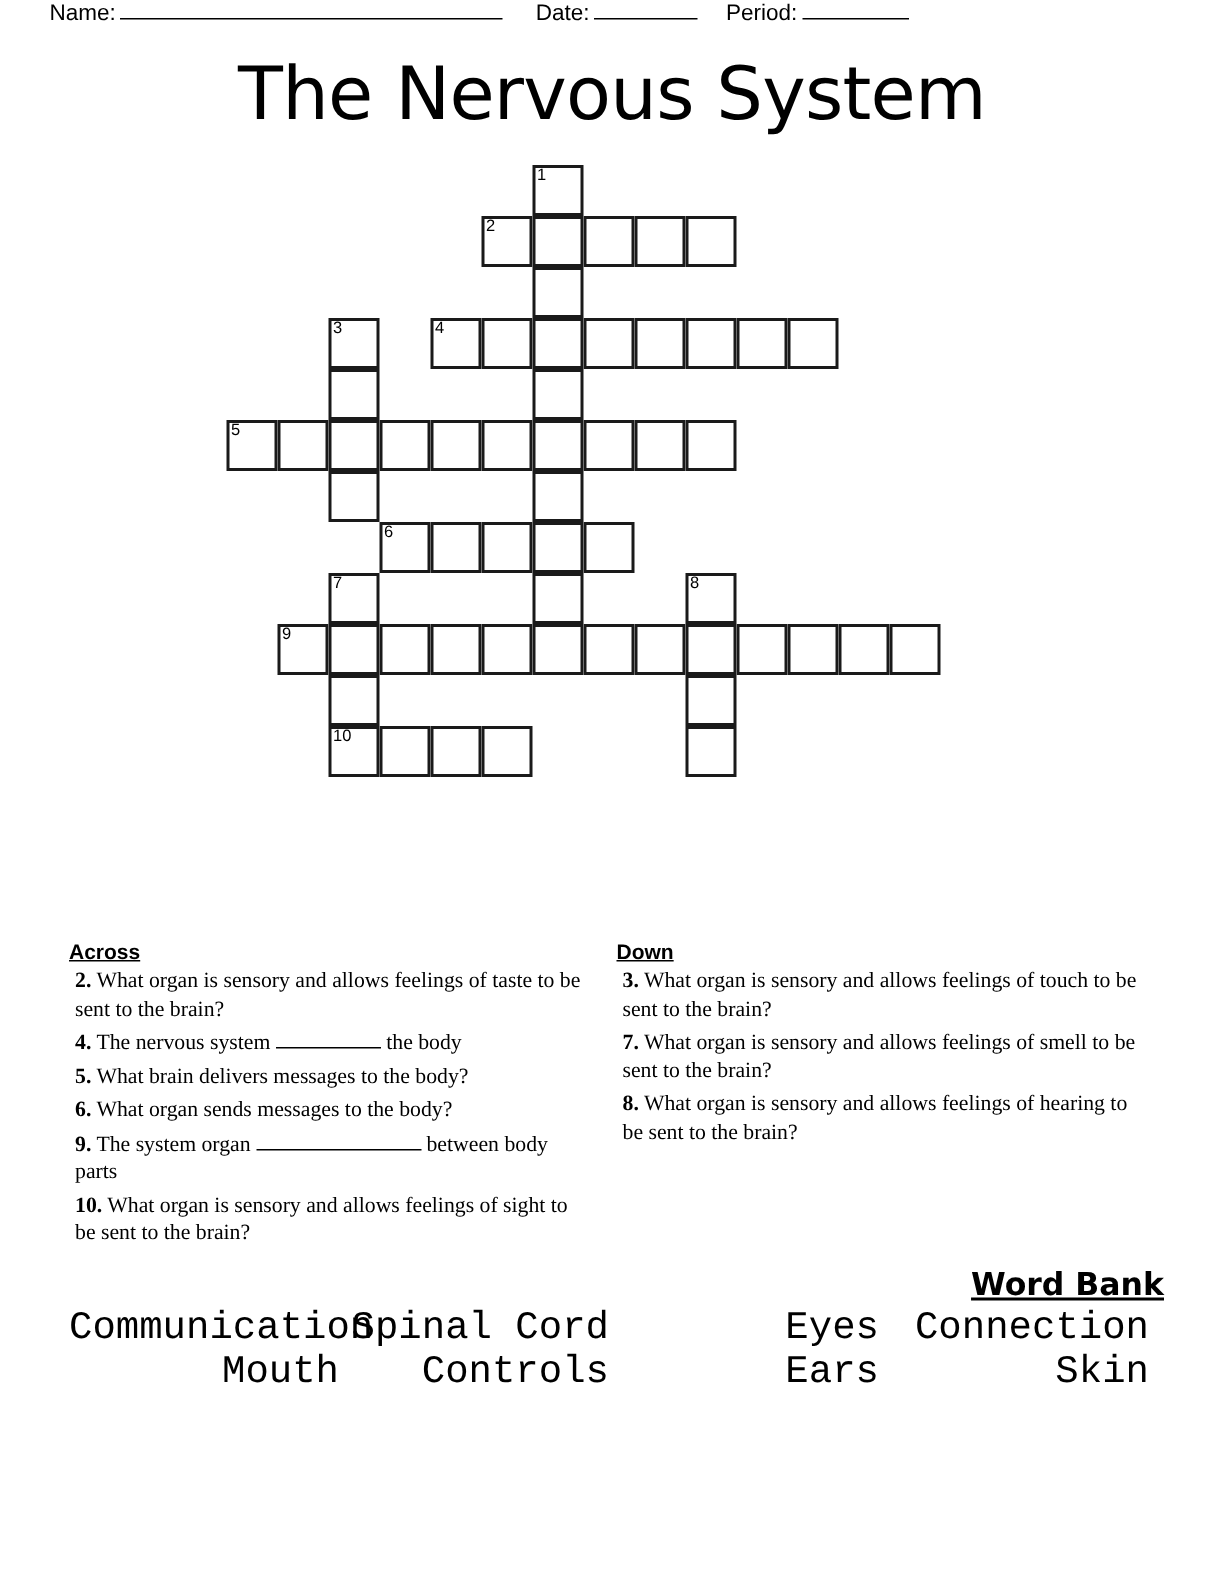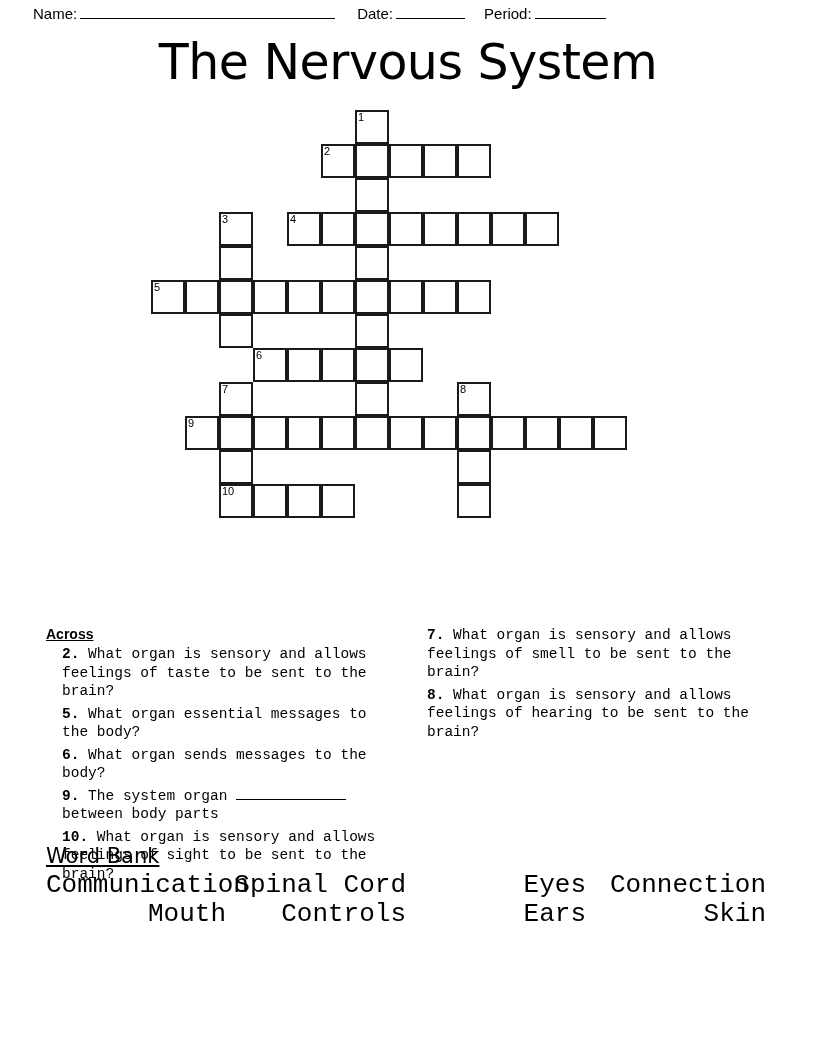--- a/index.html
+++ b/index.html
@@ -19,21 +19,21 @@
   }
 
   
   .header-row {
     position: absolute;
     left: 0;
     top: 0;
     width: 816px;
     height: 26px;
     display: flex;
-    align-items: center;
+    align-items: flex-start;
     font-size: 15px;
     white-space: nowrap;
   }
   .hdr-label { font-family: "Liberation Sans", sans-serif; font-size: 15px; }
   .hdr-rule {
     display: inline-block;
     border-bottom: 1px solid #000;
     height: 13px;
     margin-left: 3px;
   }
@@ -98,24 +98,24 @@
   .clue-col.down   { left: 411px; width: 348px; }
   .clue-heading {
     font-family: "Liberation Sans", sans-serif;
     font-size: 14px;
     font-weight: bold;
     text-decoration: underline;
     margin: 0 0 3px 0;
     line-height: 16px;
   }
   .clue {
-    font-family: Liberation Mono, monospace;
+    font-family: Liberation Serif, serif;
     font-size: 14.5px;
     line-height: 18.5px;
-    margin: 0 0 4px 16px;
+    margin: 0 0 4px 4px;
   }
   .clue b { font-weight: bold; }
   .blank-fill {
     display: inline-block;
     border-bottom: 1px solid #000;
     height: 12px;
     vertical-align: baseline;
   }
   .fill-short { width: 70px; }
   .fill-long  { width: 110px; }
@@ -123,24 +123,25 @@
   
   .word-bank {
     position: absolute;
     left: 46px;
     top: 843px;
     width: 730px;
   }
   .wb-heading {
     font-family: "DejaVu Sans", sans-serif;
     font-size: 21px;
-    font-weight: normal;
+    font-weight: bold;
     text-decoration: underline;
     line-height: 26px;
     margin: 0 0 2px 0;
+    text-align: right;
   }
   .wb-grid {
     display: grid;
     grid-template-columns: 180px 180px 180px 180px;
     row-gap: 0px;
   }
   .wb-word {
     font-family: Liberation Mono, monospace;
     font-size: 26px;
     line-height: 29px;
@@ -248,28 +249,31 @@
     <div class="cw-cell" style="left: 253px; top: 484px;"></div>
     <div class="cw-cell" style="left: 287px; top: 484px;"></div>
     <div class="cw-cell" style="left: 321px; top: 484px;"></div>
   </div>
 
 <div class="clues">
   <div class="clue-col across">
     <div class="clue-heading">Across</div>
     <div id="across-list">
         <div class="clue"><b>2.</b> <span>What organ is sensory and allows feelings of taste to be sent to the brain?</span></div>
-        <div class="clue"><b>5.</b> <span>What organ essential messages to the body?</span></div>
+        <div class="clue"><b>4.</b> <span>The nervous system </span><span class="blank-fill fill-short"></span><span> the body</span></div>
+        <div class="clue"><b>5.</b> <span>What brain delivers messages to the body?</span></div>
         <div class="clue"><b>6.</b> <span>What organ sends messages to the body?</span></div>
         <div class="clue"><b>9.</b> <span>The system organ </span><span class="blank-fill fill-long"></span><span> between body parts</span></div>
         <div class="clue"><b>10.</b> <span>What organ is sensory and allows feelings of sight to be sent to the brain?</span></div>
       </div>
   </div>
   <div class="clue-col down">
+    <div class="clue-heading">Down</div>
     <div id="down-list">
+        <div class="clue"><b>3.</b> <span>What organ is sensory and allows feelings of touch to be sent to the brain?</span></div>
         <div class="clue"><b>7.</b> <span>What organ is sensory and allows feelings of smell to be sent to the brain?</span></div>
         <div class="clue"><b>8.</b> <span>What organ is sensory and allows feelings of hearing to be sent to the brain?</span></div>
       </div>
   </div>
 </div>
 
 <div class="word-bank">
   <div class="wb-heading">Word Bank</div>
   <div class="wb-grid" id="wb-grid">
       <div class="wb-word">Communication</div>

